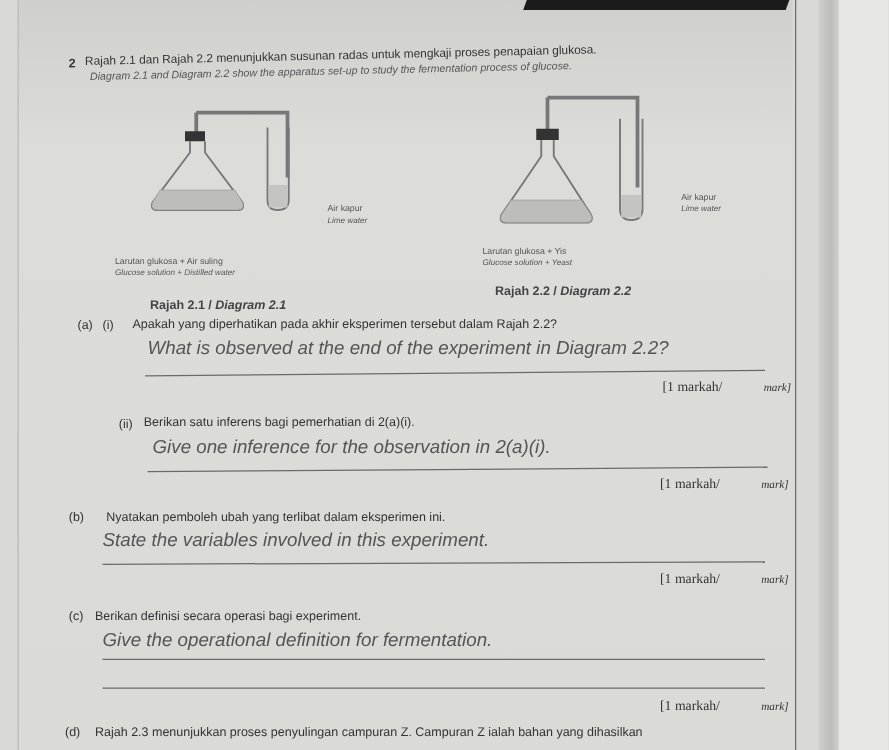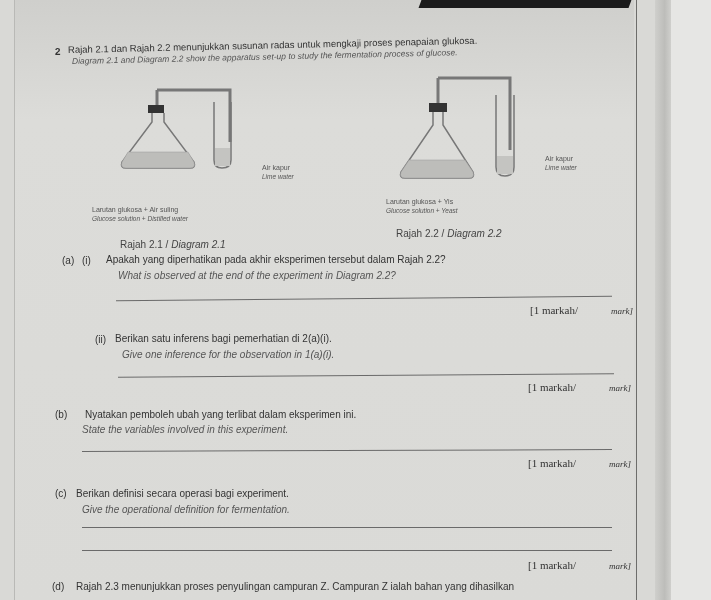--- a/index.html
+++ b/index.html
@@ -23,26 +23,26 @@
     background: linear-gradient(90deg, #cfcfcc, #bdbdba 60%, #cfcfcc);
   }
   .outer {
     position: absolute; left: 671px; top: 0; width: 40px; height: 600px; background: #e6e6e4;
   }
   .topbar {
     position: absolute; left: 420px; top: 0; width: 210px; height: 8px; background: #1b1b1b;
     transform: skewX(-20deg);
   }
   .txt { position: absolute; white-space: nowrap; font-size: 10px; color: #333; }
-  .it { font-style: italic; color: #555; font-size: 10px; }
+  .it { font-style: italic; color: #555; font-size: 15px; }
   .b { font-weight: bold; }
   .ans-line { position: absolute; height: 1px; background: #6a6a6a; }
   .mark { position: absolute; font-family: "Liberation Serif", serif; font-size: 11px; color: #333; }
   .mark .en { font-style: italic; font-size: 9px; margin-left: 33px; }
-  .caption { position: absolute; font-size: 10px; font-weight: normal; color: #444; white-space: nowrap; }
+  .caption { position: absolute; font-size: 10px; font-weight: bold; color: #444; white-space: nowrap; }
   .caption .en { font-style: italic; }
   .label { position: absolute; font-size: 7px; color: #555; white-space: nowrap; line-height: 9px; }
   svg { position: absolute; }
 </style>
 </head>
 <body>
 
 <div class="page"></div>
 <div class="topbar"></div>
 <div class="margin-line"></div>
@@ -97,21 +97,21 @@
 
 <div class="txt" style="left:62px;top:255px;">(a)</div>
 <div class="txt" style="left:82px;top:255px;">(i)</div>
 <div class="txt" style="left:106px;top:254px;">Apakah yang diperhatikan pada akhir eksperimen tersebut dalam Rajah 2.2?</div>
 <div class="txt it" style="left:118px;top:270px;">What is observed at the end of the experiment in Diagram 2.2?</div>
 <div class="ans-line" style="left:116px;top:298px;width:496px;transform:rotate(-0.5deg);"></div>
 <div class="mark" style="left:530px;top:304px;"><span>[1 markah/</span><span class="en">mark]</span></div>
 
 <div class="txt" style="left:95px;top:334px;">(ii)</div>
 <div class="txt" style="left:115px;top:333px;">Berikan satu inferens bagi pemerhatian di 2(a)(i).</div>
-<div class="txt it" style="left:122px;top:349px;">Give one inference for the observation in 1(a)(i).</div>
+<div class="txt it" style="left:122px;top:349px;">Give one inference for the observation in 2(a)(i).</div>
 <div class="ans-line" style="left:118px;top:375px;width:496px;transform:rotate(-0.4deg);"></div>
 <div class="mark" style="left:528px;top:381px;"><span>[1 markah/</span><span class="en">mark]</span></div>
 
 <div class="txt" style="left:55px;top:409px;">(b)</div>
 <div class="txt" style="left:85px;top:409px;">Nyatakan pemboleh ubah yang terlibat dalam eksperimen ini.</div>
 <div class="txt it" style="left:82px;top:424px;">State the variables involved in this experiment.</div>
 <div class="ans-line" style="left:82px;top:450px;width:530px;transform:rotate(-0.2deg);"></div>
 <div class="mark" style="left:528px;top:457px;"><span>[1 markah/</span><span class="en">mark]</span></div>
 
 <div class="txt" style="left:55px;top:488px;">(c)</div>

